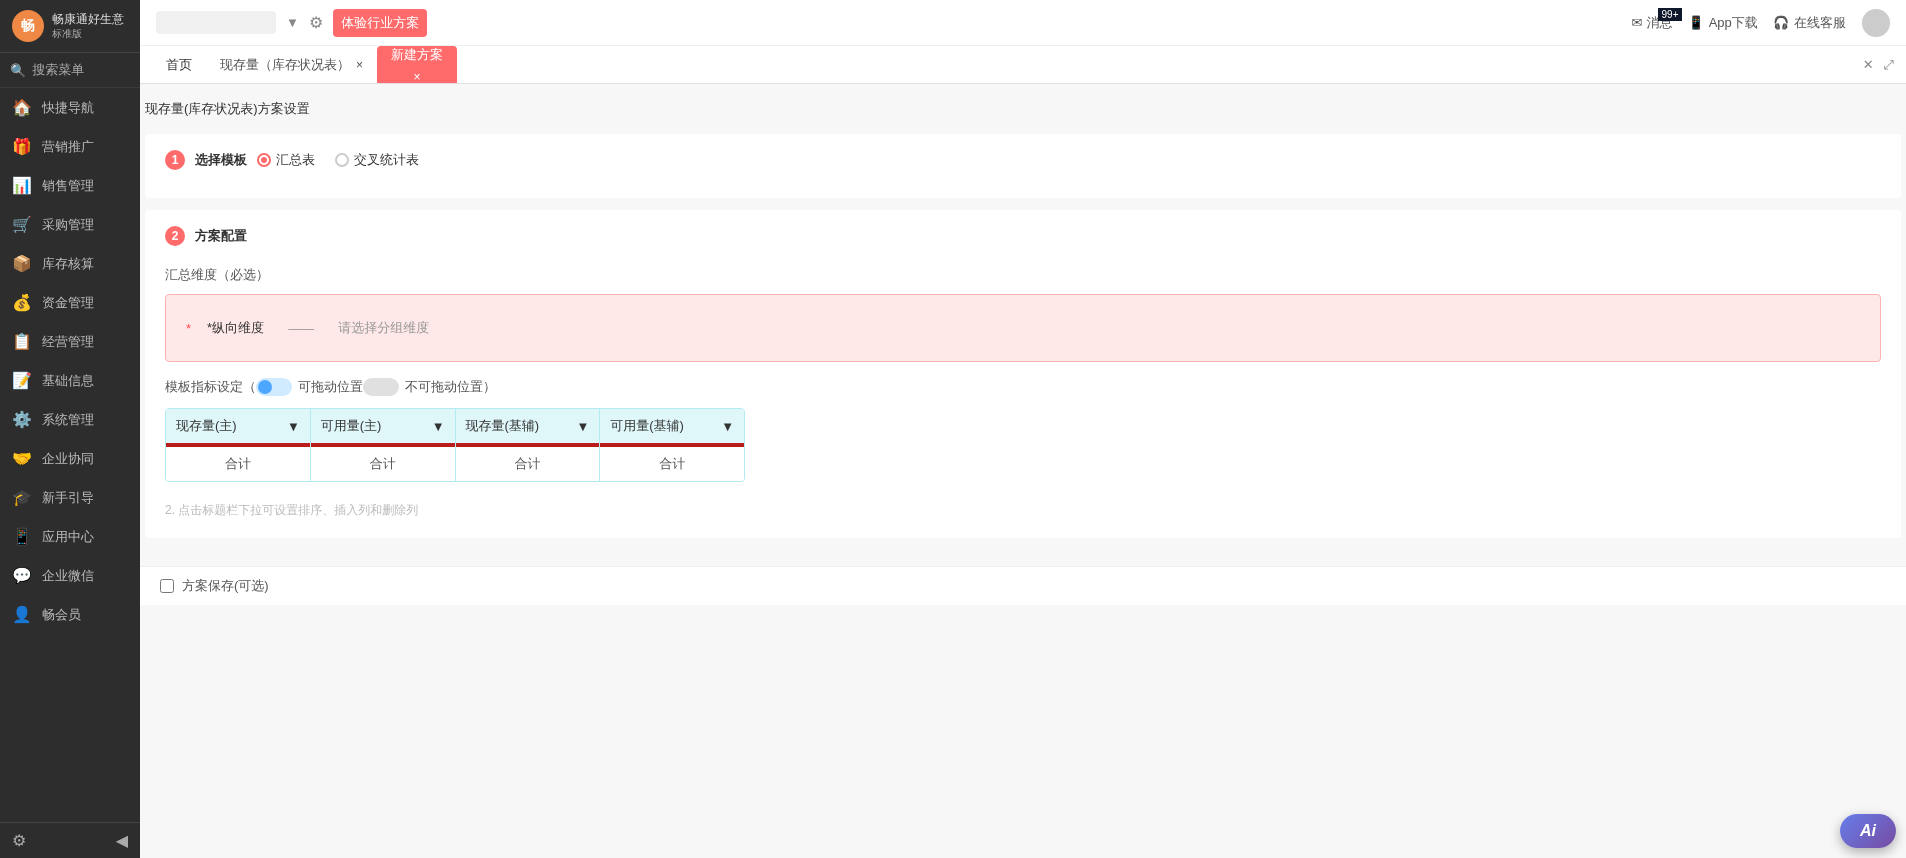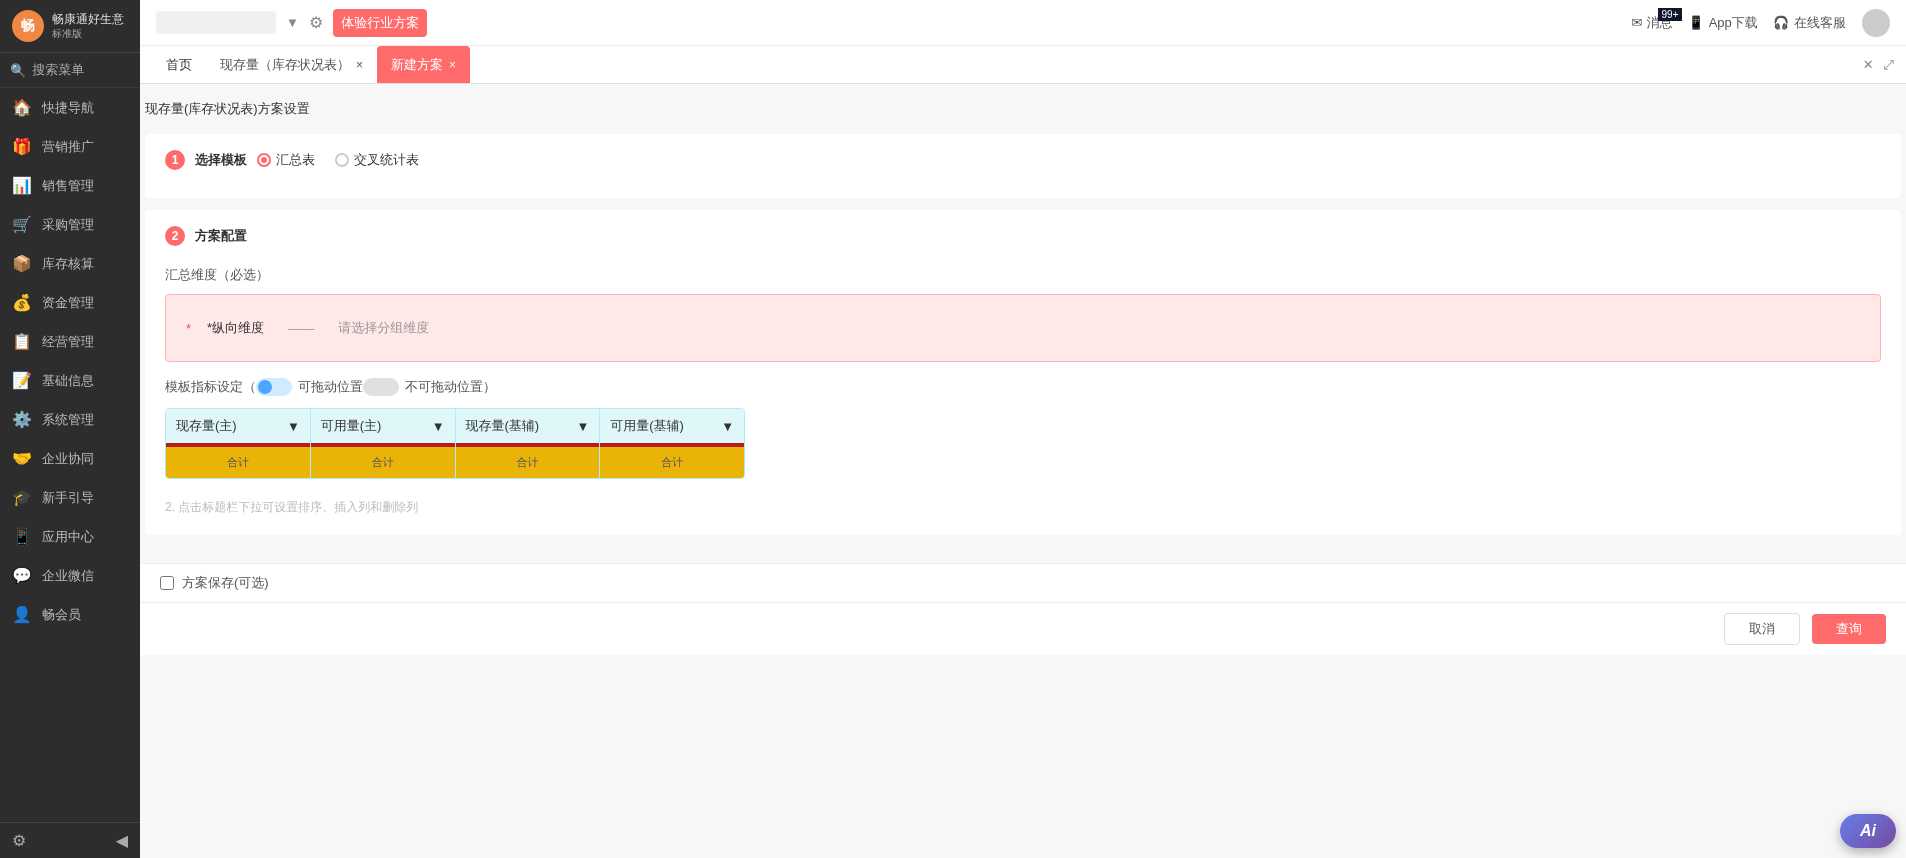--- a/index.html
+++ b/index.html
@@ -128,20 +128,21 @@
       height: 100%;
       cursor: pointer;
       font-size: 13px;
       color: #555;
       position: relative;
     }
     .tab.active {
       background: #ff6b6b;
       color: #fff;
       border-radius: 4px 4px 0 0;
+      flex-direction: column;
     }
     .tab-close { font-size: 12px; cursor: pointer; }
     .tab-home { color: #333; }
 
     
     .content {
       flex: 1; overflow-y: auto; background: #f7f7f7; padding: 0;
       position: relative;
     }
     .content-inner { padding: 16px 5px; }
@@ -245,22 +246,22 @@
     .stats-col-header {
       display: flex; align-items: center; justify-content: space-between;
       padding: 8px 10px;
       border-bottom: 4px solid #b91c1c;
       font-size: 13px; color: #333;
       background: #e0f7fa;
       cursor: pointer;
     }
     .stats-col-body {
       padding: 8px 10px;
-      text-align: center; font-size: 11px; color: #555;
-      background: #eab308;
+      text-align: center; font-size: 13px; color: #555;
+      background: #ffffff;
     }
 
     .hints {
       font-size: 12px; color: #bbb;
       margin-top: 16px;
       line-height: 2;
     }
 
     .save-row {
       display: flex; align-items: center; gap: 8px;
@@ -527,20 +528,16 @@
           </div>
         </div>
       </div>
     </div>
 
     <div class="save-row">
       <input type="checkbox" class="save-checkbox" style="">
       <span class="save-label">方案保存(可选)</span>
     </div>
 
-    <div class="footer-actions">
-      <button class="btn-cancel">取消</button>
-      <button class="btn-query">查询</button>
-    </div>
   </div>
 </div>
 
 <div class="ai-widget">Ai</div>
 
 </body></html>

